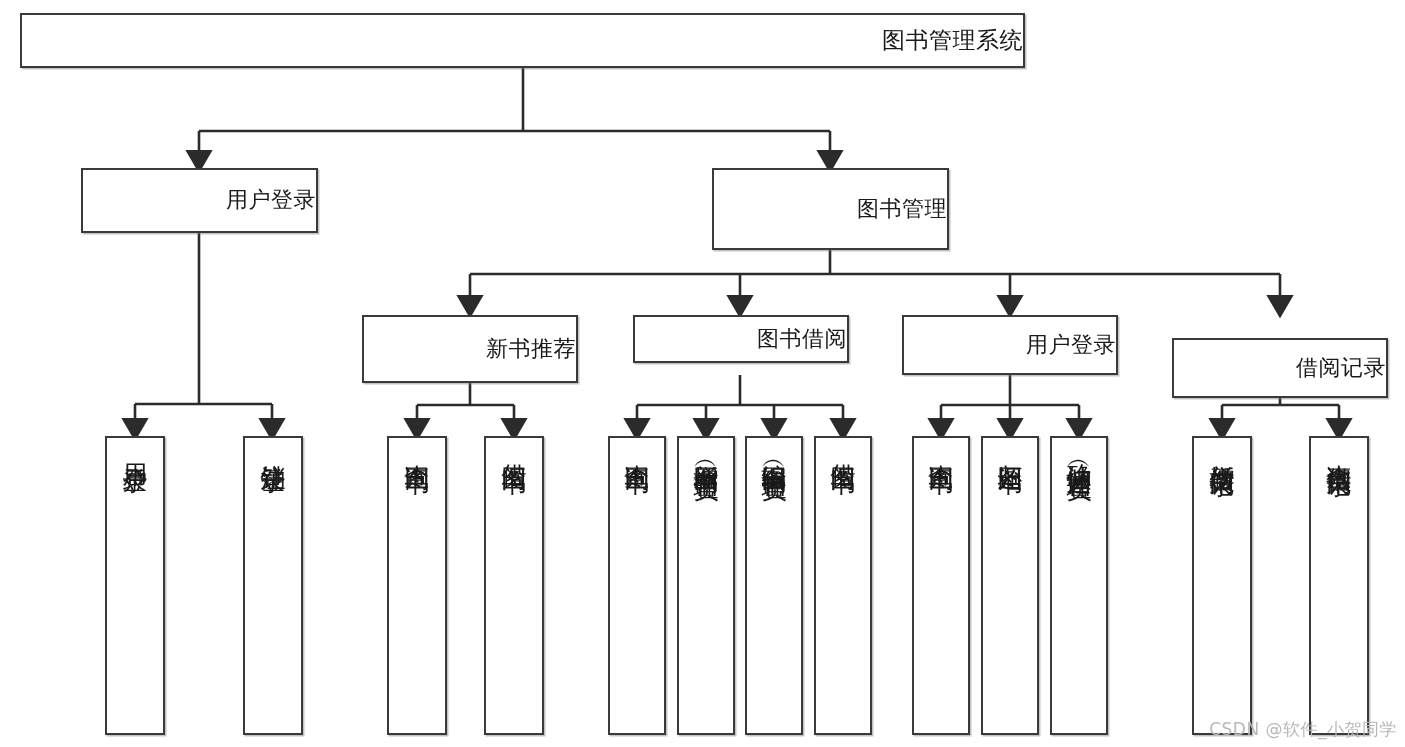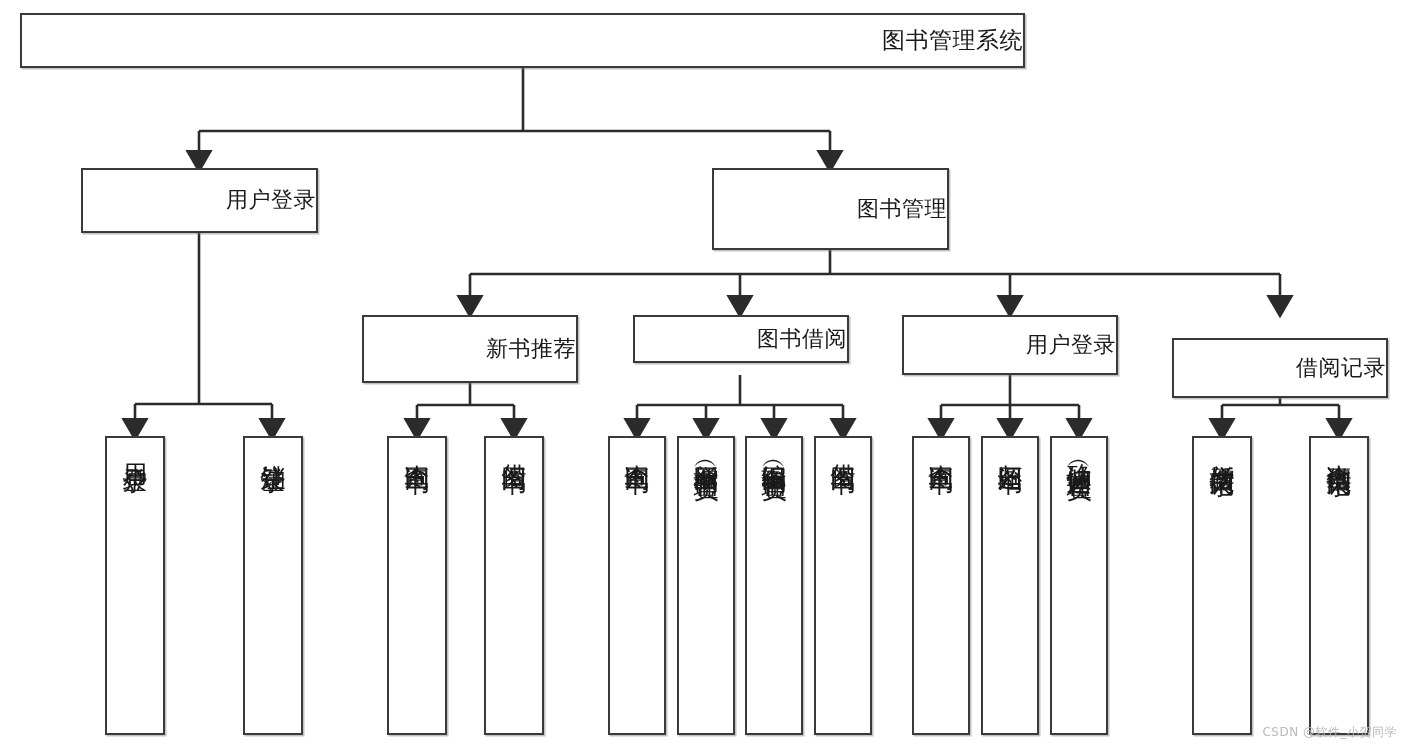--- a/index.html
+++ b/index.html
@@ -57,21 +57,21 @@
     line-height:1.0;
     letter-spacing:2px;
     white-space:pre-wrap;
     max-height:286px;
   }
   
   #watermark{
     position:absolute;
     right:8px;
     bottom:6px;
-    font-size:12px;
+    font-size:17px;
     color:#b9b9b9;
     letter-spacing:.5px;
     white-space:nowrap;
     user-select:none;
   }
 </style>
 </head>
 <body>
 
 <div id="canvas">

